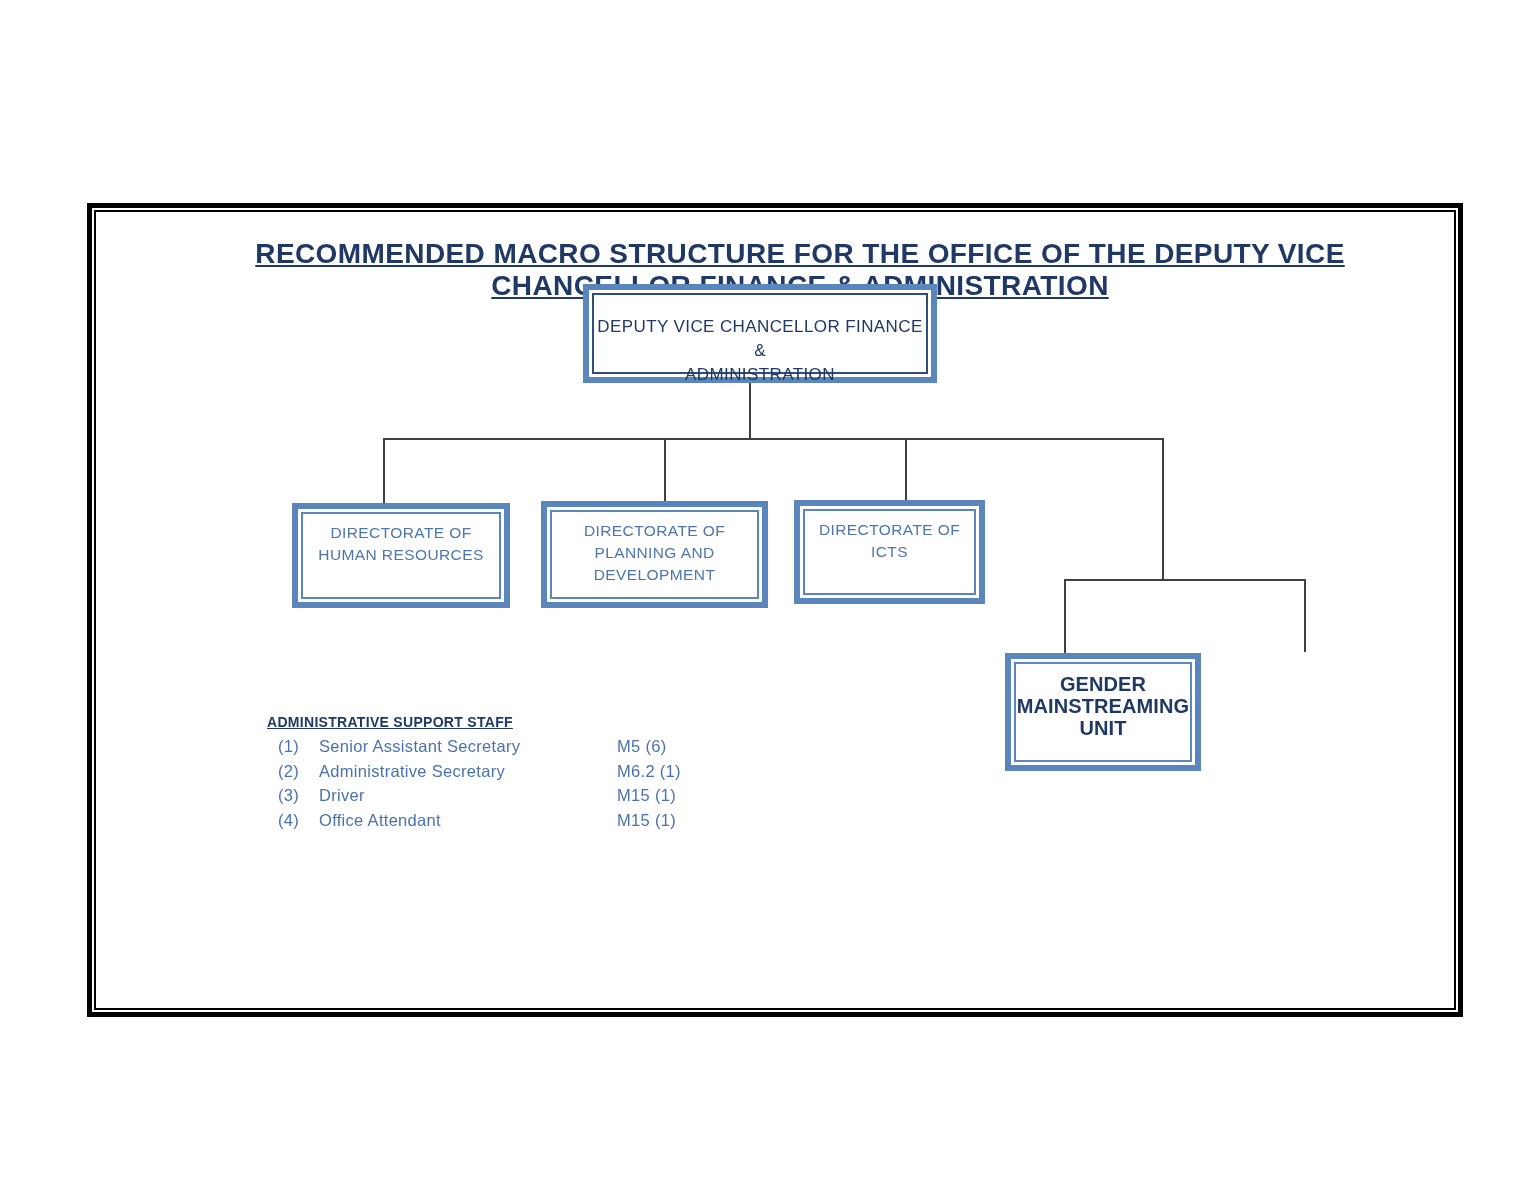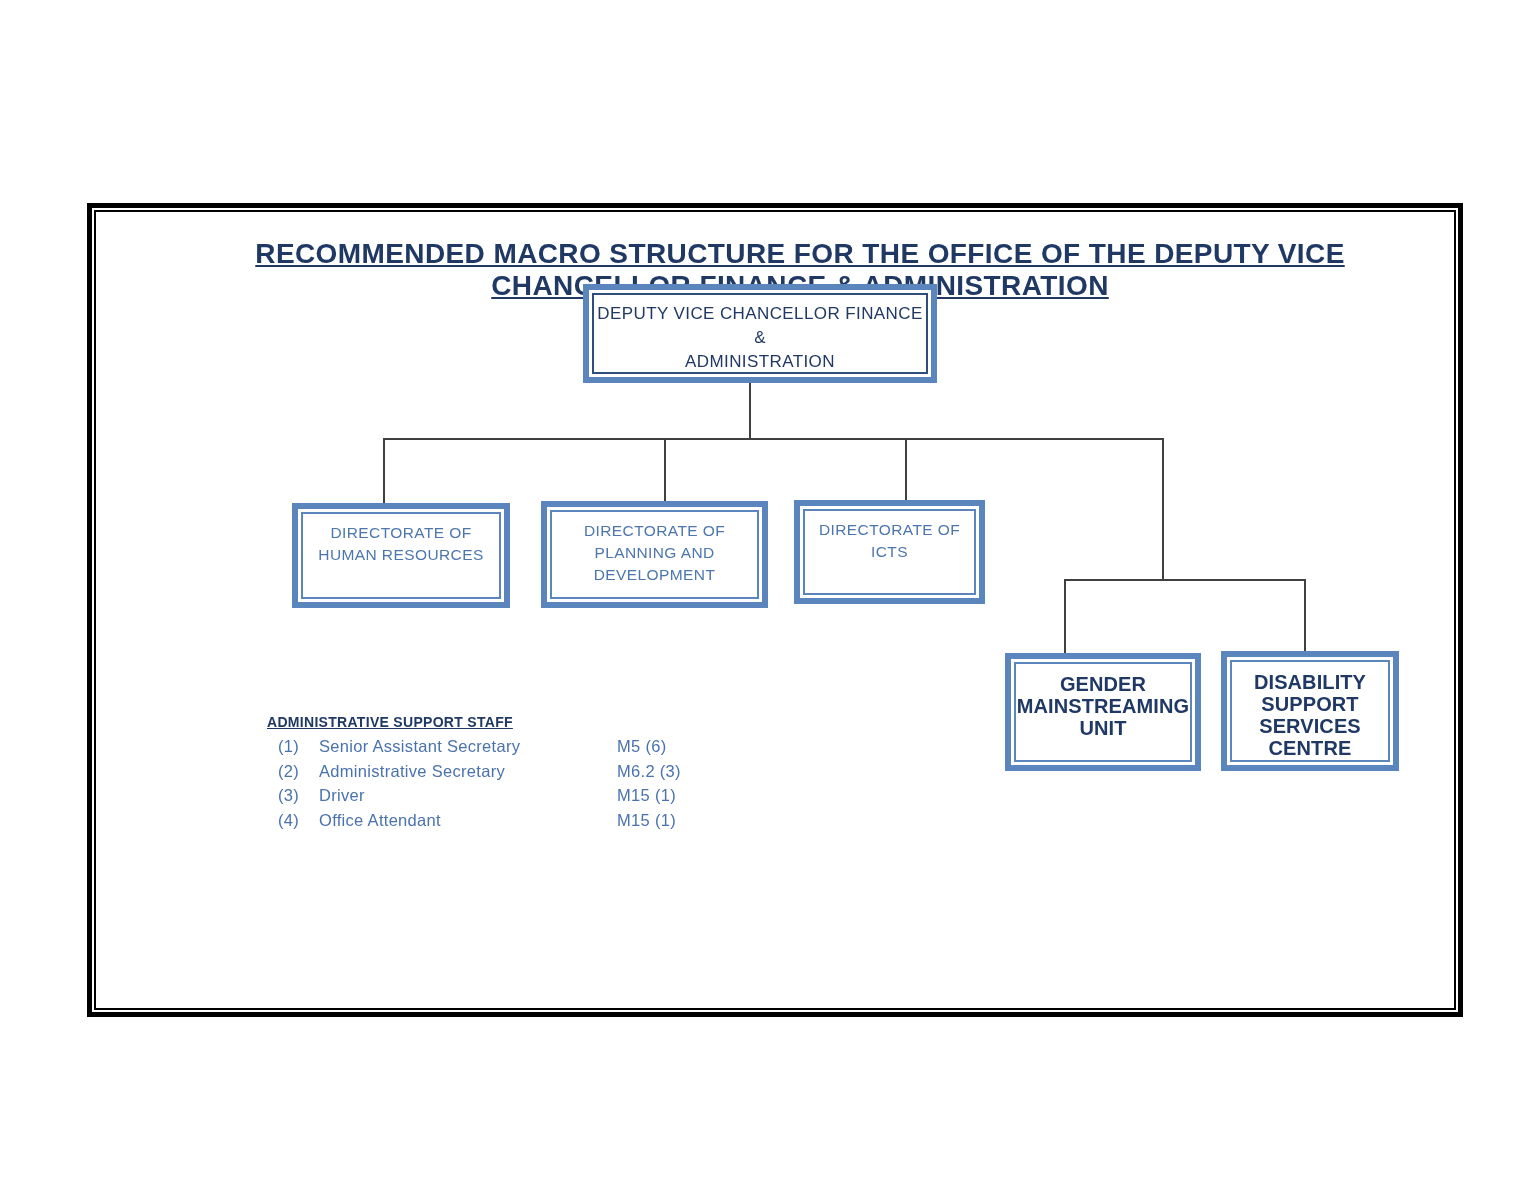--- a/index.html
+++ b/index.html
@@ -30,21 +30,21 @@
   
   .node{position:absolute;background:#ffffff;border:6px solid var(--c-box-outer);box-sizing:border-box;}
   .node-inner{position:absolute;inset:3px;border:2px solid var(--c-box-outer);}
   .node-inner.dark{border-color:var(--c-box-inner-dark);}
   .node-label{
     position:absolute;left:0;right:0;top:0;
     text-align:center;white-space:pre-line;letter-spacing:.4px;
   }
 
   .node.dvc{left:583px;top:284px;width:354px;height:99px;}
-  .node.dvc .node-label{padding-top:7px;font-size:17px;line-height:24px;color:var(--c-root-text);}
+  .node.dvc .node-label{padding-top:20px;font-size:17px;line-height:24px;color:var(--c-root-text);}
 
   .node.hr{left:292px;top:503px;width:218px;height:105px;}
   .node.plan{left:541px;top:501px;width:227px;height:107px;}
   .node.icts{left:794px;top:500px;width:191px;height:104px;}
   .node.hr .node-label,.node.plan .node-label,.node.icts .node-label{
     padding-top:8px;font-size:15.5px;line-height:22px;color:var(--c-dir-text);
   }
 
   .node.gender{left:1005px;top:653px;width:196px;height:118px;}
   .node.disability{left:1221px;top:651px;width:178px;height:120px;}
@@ -116,39 +116,33 @@
     </div>
   </div>
 
   <div class="node gender">
     <div class="node-inner">
       <div class="node-label">GENDER
 MAINSTREAMING UNIT</div>
     </div>
   </div>
 
-  <div class="node disability">
-    <div class="node-inner">
-      <div class="node-label">DISABILITY SUPPORT
-SERVICES CENTRE</div>
-    </div>
-  </div>
 
   <div class="admin">
     <div class="admin-heading">ADMINISTRATIVE SUPPORT STAFF</div>
 
     <div class="admin-row">
       <span class="admin-num">(1)</span>
       <span class="admin-role">Senior Assistant Secretary</span>
       <span class="admin-grade">M5 (6)</span>
     </div>
     <div class="admin-row">
       <span class="admin-num">(2)</span>
       <span class="admin-role">Administrative Secretary</span>
-      <span class="admin-grade">M6.2 (3)</span>
+      <span class="admin-grade">M6.2 (1)</span>
     </div>
     <div class="admin-row">
       <span class="admin-num">(3)</span>
       <span class="admin-role">Driver</span>
       <span class="admin-grade">M15 (1)</span>
     </div>
     <div class="admin-row">
       <span class="admin-num">(4)</span>
       <span class="admin-role">Office Attendant</span>
       <span class="admin-grade">M15 (1)</span>

